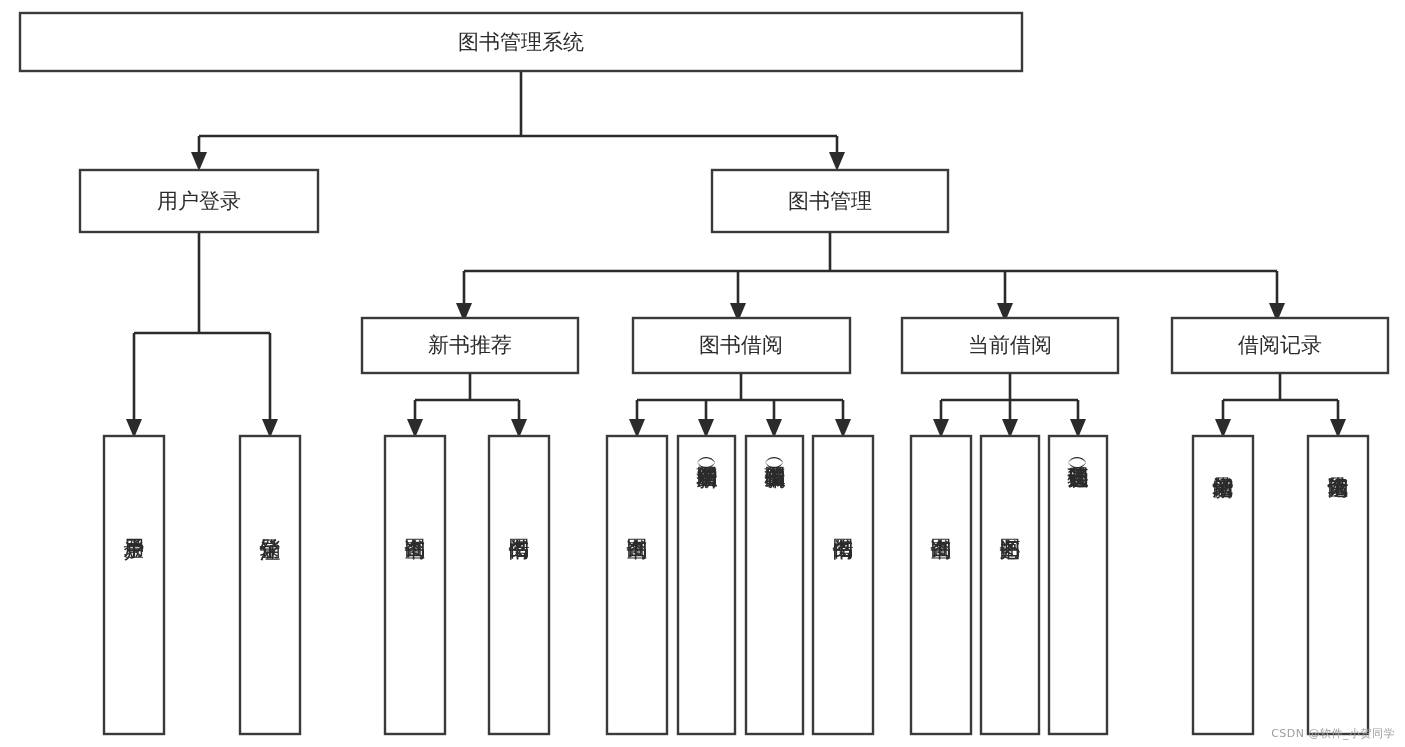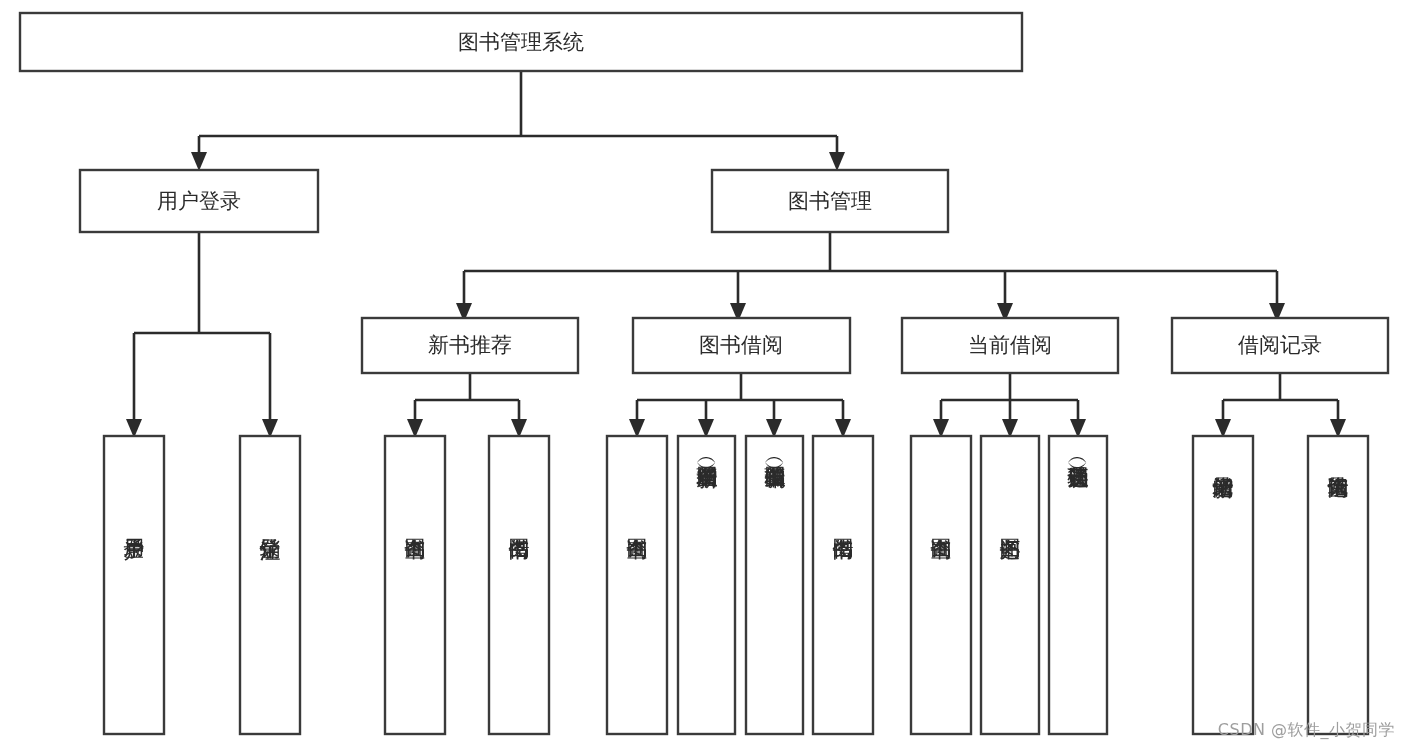--- a/index.html
+++ b/index.html
@@ -61,21 +61,21 @@
     fill: #2b2b2b;
     text-anchor: middle;
     writing-mode: vertical-rl;
     glyph-orientation-vertical: 0;
   }
   .watermark {
     position: absolute;
     right: 10px;
     bottom: 6px;
     font-family: "DejaVu Sans", "Liberation Sans", sans-serif;
-    font-size: 16px;
+    font-size: 11px;
     color: #9e9e9e;
     letter-spacing: 0.5px;
     white-space: nowrap;
     pointer-events: none;
   }
 </style>
 </head>
 <body>
 
 <div id="diagram-root">

